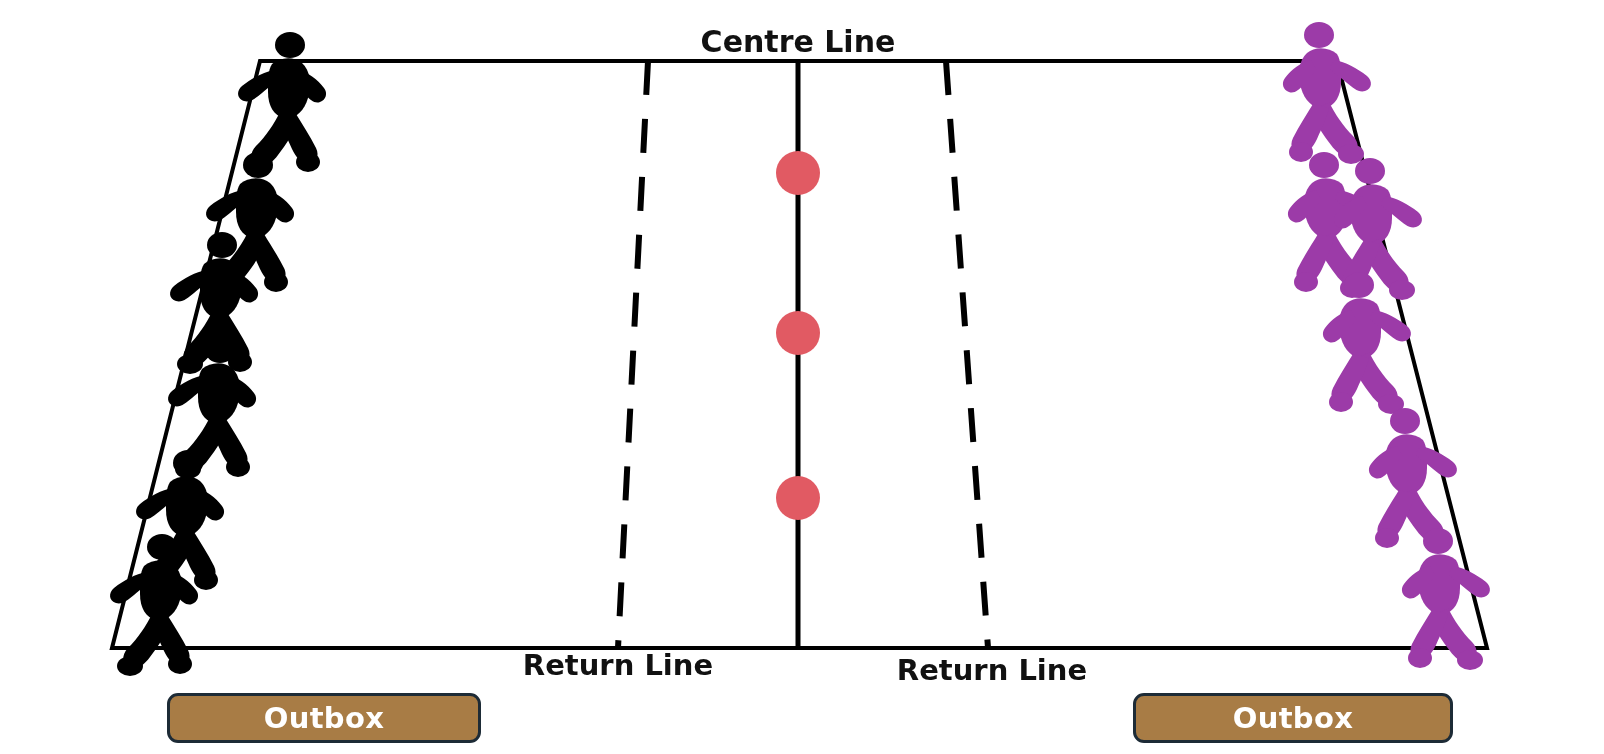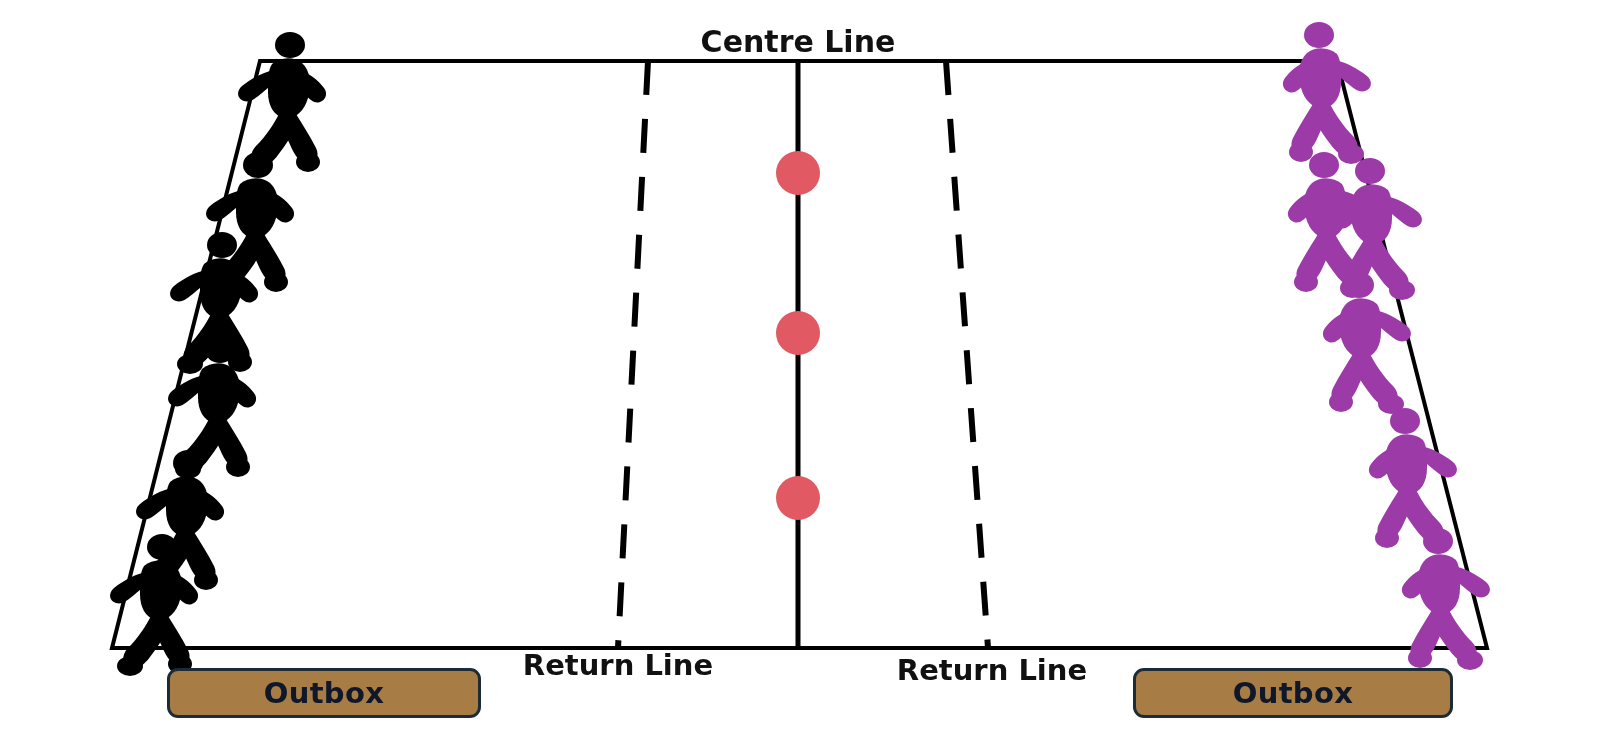--- a/index.html
+++ b/index.html
@@ -25,23 +25,24 @@
   .label-return{font-size:29px;}
   .outbox{
     position:absolute;
     box-sizing:border-box;
     border:3px solid #1d2b36;
     border-radius:11px;
     display:flex;align-items:center;justify-content:center;
     font-family:"DejaVu Sans", sans-serif;
     font-size:29px;
     font-weight:600;
-    color:#0f172a;
+    color:#ffffff;
     letter-spacing:0.3px;
     user-select:none;
+    margin-top:25px;
   }
   .ball{}
 </style>
 </head>
 <body>
 
 <div id="stage">
 
   <svg class="layer" id="court-layer" viewBox="0 0 1604 754">
     <polygon id="court-poly" class="court-fill" points="260,61 1337,61 1487,648 112,648"></polygon>

